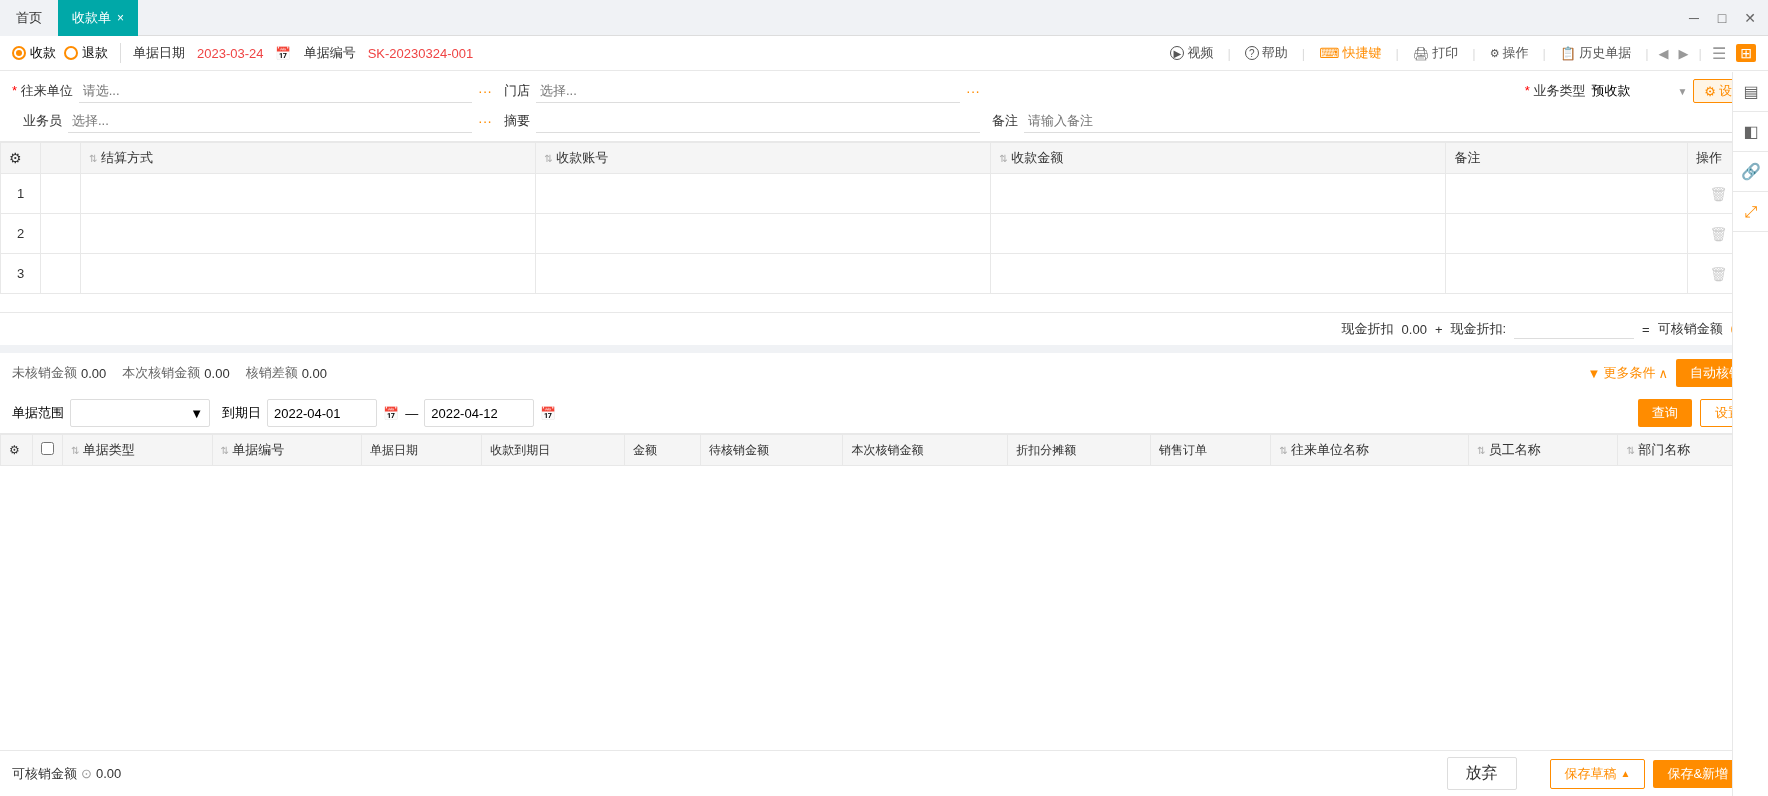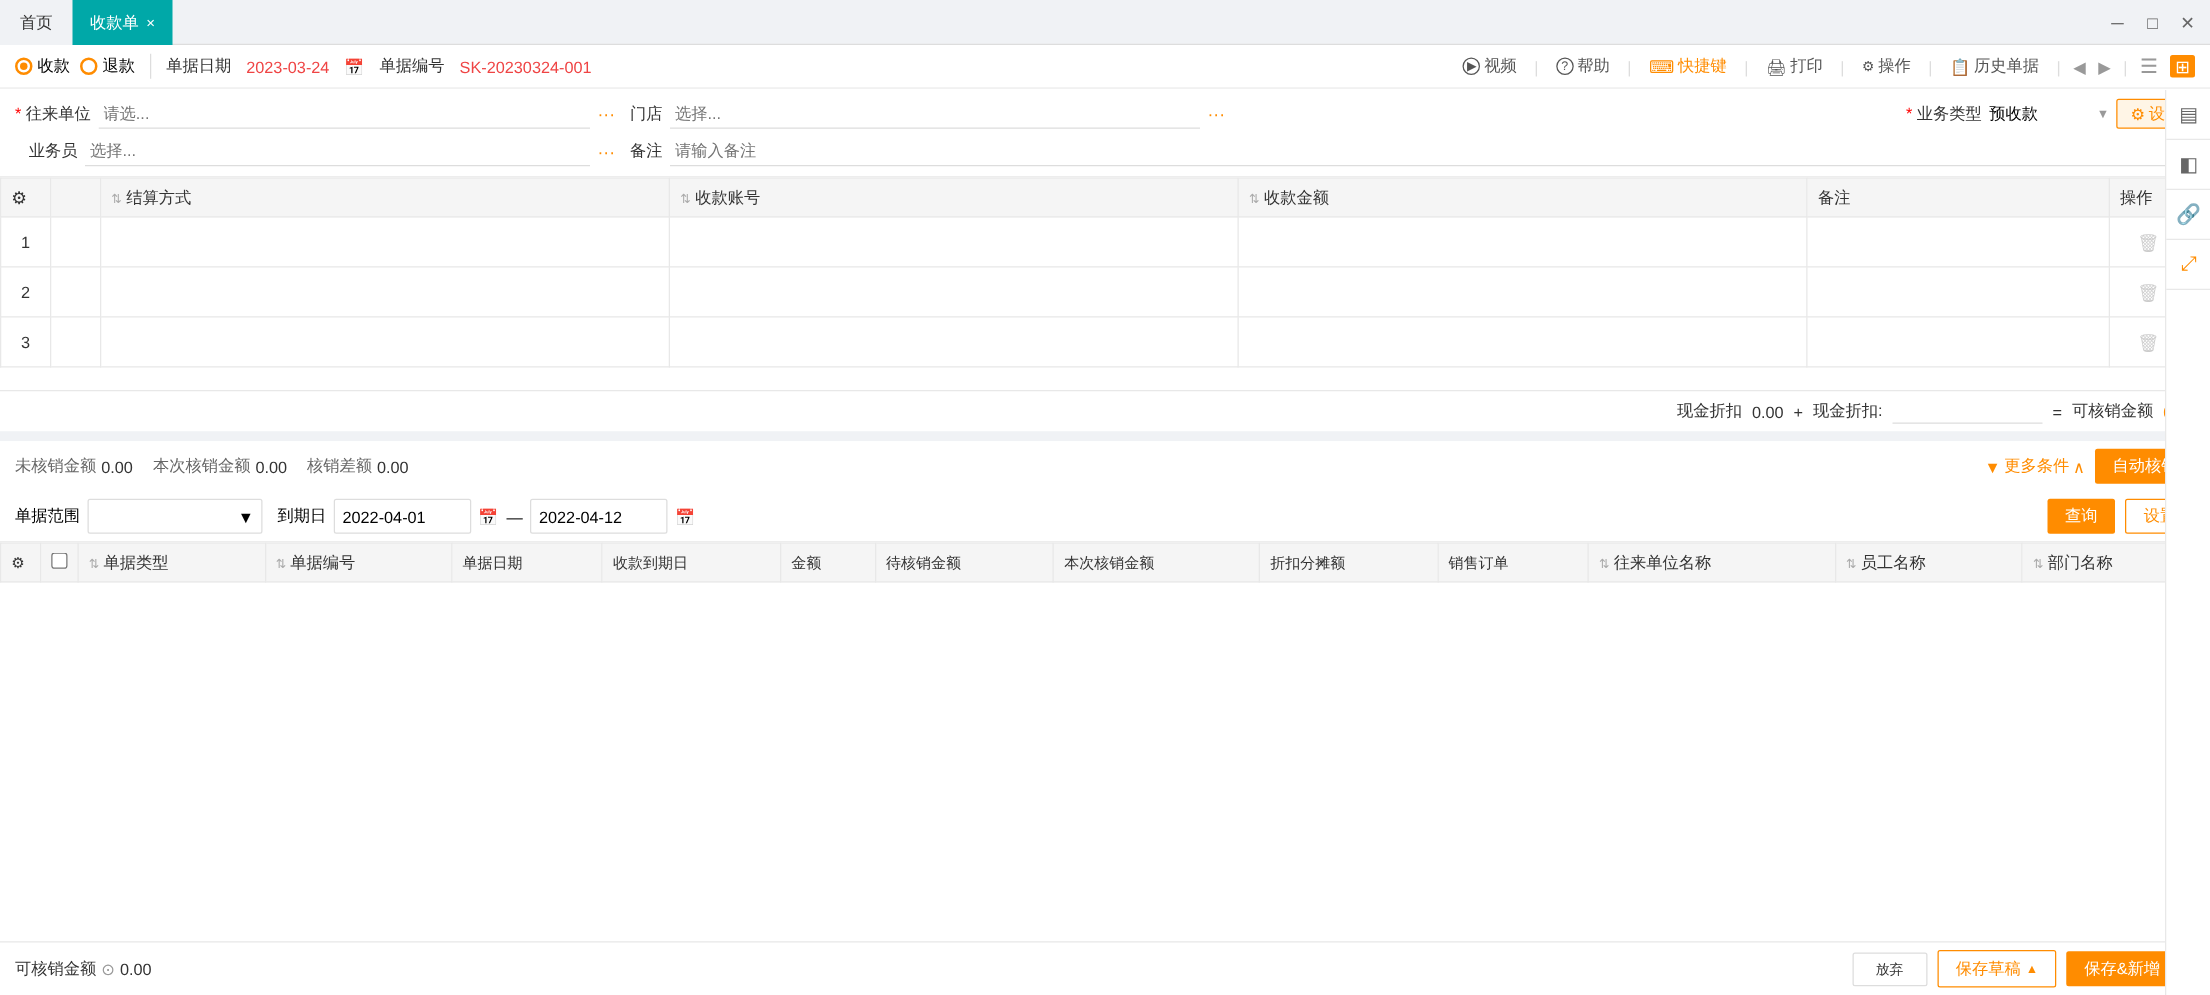--- a/index.html
+++ b/index.html
@@ -260,27 +260,27 @@
       border-top: 1px solid #e8e8e8;
       background: #fff;
       flex-shrink: 0;
     }
     .bottom-info { display: flex; align-items: center; gap: 4px; color: #333; }
     .bottom-info-icon { color: #999; cursor: pointer; }
     .bottom-right { margin-left: auto; display: flex; align-items: center; gap: 8px; }
     .discard-btn {
       background: #fff; color: #333;
       border: 1px solid #ddd; padding: 5px 18px;
-      border-radius: 2px; cursor: pointer; font-size: 11px;
+      border-radius: 2px; cursor: pointer; font-size: 16px;
     }
     .save-draft-btn {
       background: #fff; color: #ff8c00;
       border: 1px solid #ff8c00; padding: 5px 14px;
       border-radius: 2px; cursor: pointer; font-size: 13px;
-      display: flex; align-items: center; gap: 4px;
+      display: flex; align-items: center; gap: 4px; margin-left: 25px;
     }
     .save-new-btn {
       background: #ff8c00; color: #fff;
       border: none; padding: 5px 14px;
       border-radius: 2px; cursor: pointer; font-size: 13px;
       display: flex; align-items: center; gap: 4px;
     }
     .btn-arrow { font-size: 10px; }
 
     
@@ -404,20 +404,24 @@
           <span>设置</span>
         </button>
       </div>
     </div>
     <div class="form-row">
       <div class="form-field" style="max-width:480px;">
         <span class="form-label" style="min-width:50px;">业务员</span>
         <input class="form-input" placeholder="选择..." style="">
         <span class="ellipsis-btn">···</span>
       </div>
+      <div class="form-field" style="max-width:480px;">
+        <span class="form-label" style="min-width:30px;">摘要</span>
+        <input class="form-input" style="">
+      </div>
       <div class="form-field" style="flex:1;">
         <span class="form-label" style="min-width:30px;">备注</span>
         <input class="form-input" placeholder="请输入备注" style="">
       </div>
     </div>
   </div>
 
   <div class="table-area" style="max-height:170px; overflow:hidden; flex-shrink:0;">
     <table class="data-table">
       <thead>

